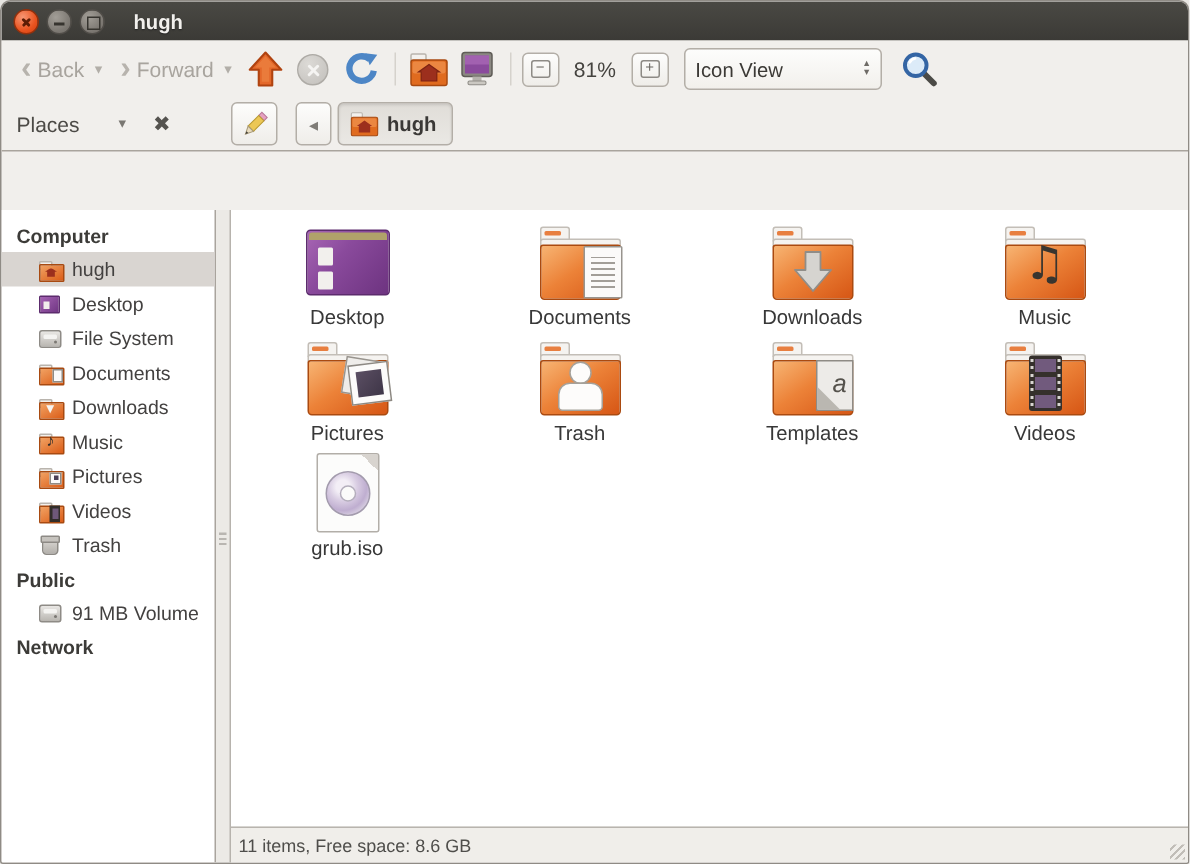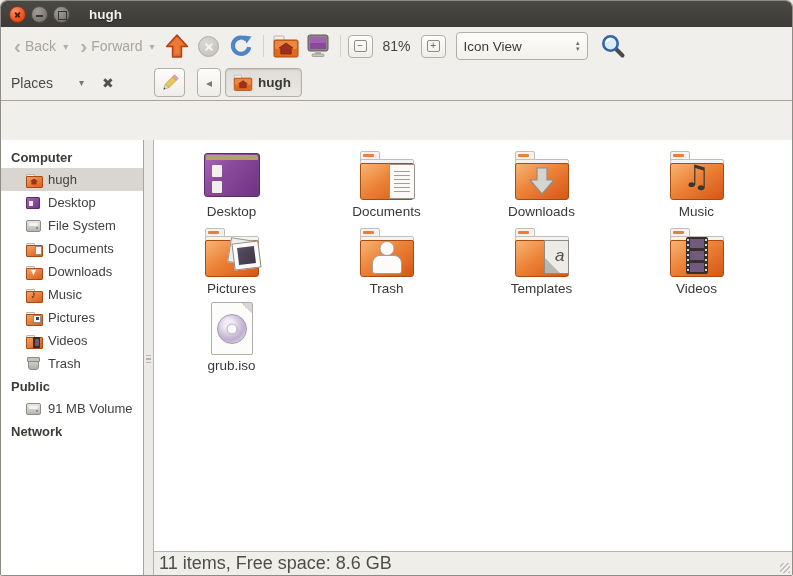--- a/index.html
+++ b/index.html
@@ -77,21 +77,21 @@
   .side-row.selected { background:#d9d5d1; }
   .splitter { width:10px; flex:none; background:#eceae6; border-right:1px solid #b7b3ad; position:relative; }
   .splitter .grip { position:absolute; top:215px; left:2px; width:5px; height:9px;
     background:repeating-linear-gradient(to bottom,#b9b6b1 0 1.5px,transparent 1.5px 3.5px); }
   .mainpane { flex:1; display:flex; flex-direction:column; min-width:0; background:#fff; }
   .iconview { flex:1; padding-top:6px; display:grid; grid-template-columns:repeat(4,155px); grid-auto-rows:77px; align-content:start; }
   .cell { display:flex; flex-direction:column; align-items:center; }
   .cell-icon { height:56px; display:flex; align-items:flex-end; justify-content:center; }
   .cell-label { margin-top:2px; font-size:13.5px; color:#383838; }
   .statusbar { height:24px; flex:none; background:#f0eeea; border-top:1px solid #b8b4ae; display:flex; align-items:center; padding-left:5px; position:relative; }
-  .status-text { font-size:18px; color:#4f4e4b; }
+  .status-text { font-size:12px; color:#4f4e4b; }
   .resize-grip { position:absolute; right:2px; bottom:2px; width:10px; height:10px;
     background:repeating-linear-gradient(135deg,transparent 0 2px,#b5b1ab 2px 3.5px); opacity:.8; }
 
   
   .fi { position:relative; width:64px; height:54px; }
   .ftab { position:absolute; left:5px; top:3px; width:20px; height:10px; background:#f5f3f0; border:1px solid #c3beb7; border-radius:2px 2px 0 0; }
   .ftab::after { content:""; position:absolute; left:2px; top:2px; width:11px; height:3px; background:#e87f40; border-radius:1px; }
   .fflap { position:absolute; left:5px; top:11px; width:54px; height:7px; background:#f5f3f0; border:1px solid #c3beb7; border-radius:2px; }
   .ffront { position:absolute; left:5px; top:15px; width:54px; height:37px; background:linear-gradient(145deg,#f7b473,#ec8238 45%,#d85a18 95%); border:1px solid #aa4a10; border-radius:2px 2px 3px 3px; }
   .em { position:absolute; z-index:2; }

